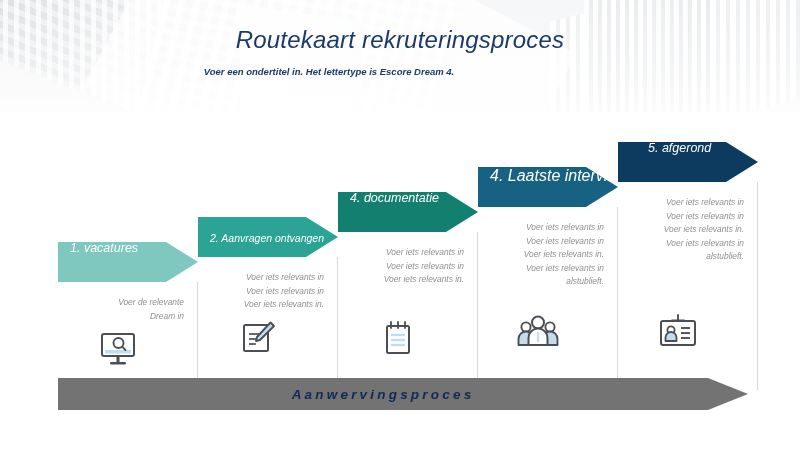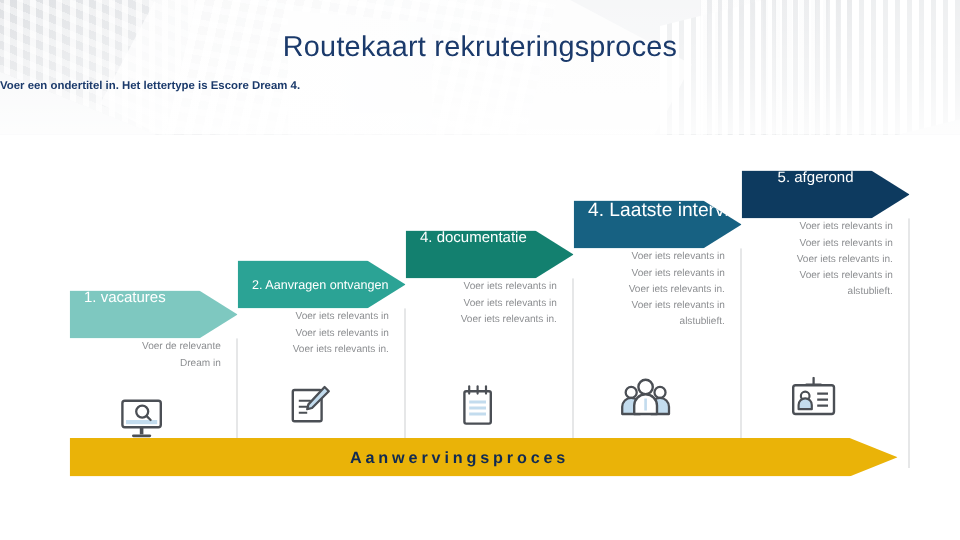--- a/index.html
+++ b/index.html
@@ -13,20 +13,21 @@
     background: #ffffff;
     font-family: "Liberation Sans", sans-serif;
   }
 
   .slide {
     position: relative;
     width: 800px;
     height: 450px;
     background: #ffffff;
     overflow: hidden;
+    font-style: italic;
   }
 
   
   .header {
     position: absolute;
     left: 0; top: 0;
     width: 800px;
     height: 112px;
     background: #f2f3f5;
     overflow: hidden;
@@ -111,21 +112,21 @@
     width: 800px;
     text-align: center;
     font-size: 24px;
     color: #1b3a6b;
     letter-spacing: .2px;
   }
   .hdr-sub {
     position: absolute;
     left: 0; top: 66px;
     width: 658px;
-    text-align: left;
+    text-align: center;
     font-size: 9.5px;
     font-weight: bold;
     color: #1b3a6b;
   }
 
   
   .steps { position: absolute; left: 0; top: 112px; width: 800px; height: 338px; }
 
   .step {
     position: absolute;
@@ -145,43 +146,44 @@
   .chev-label {
     font-size: 12.5px;
     line-height: 1.1;
     white-space: nowrap;
   }
   .step-body {
     position: relative;
     width: 140px;
     border-right: 1px solid #d6d8da;
     box-sizing: border-box;
+    padding-top: 14px;
   }
   .step-desc {
     font-size: 8.4px;
     line-height: 1.62;
     color: #8d8f92;
     text-align: right;
     padding-right: 13px;
   }
   .step-desc div { white-space: nowrap; }
 
   .icon-wrap {
     position: absolute;
     width: 140px;
     display: flex;
     justify-content: center;
   }
 
   
   .banner {
     position: absolute;
-    left: 58px; top: 365px;
+    left: 58px; top: 378px;
     width: 690px; height: 32px;
-    background: #eab308;
+    background: #737373;
     clip-path: polygon(0 0, 650px 0, 690px 50%, 650px 100%, 0 100%);
     display: flex;
     align-items: center;
     justify-content: center;
     box-sizing: border-box;
     padding-right: 40px;
   }
   .banner-label {
     font-size: 13.5px;
     letter-spacing: 3.2px;

